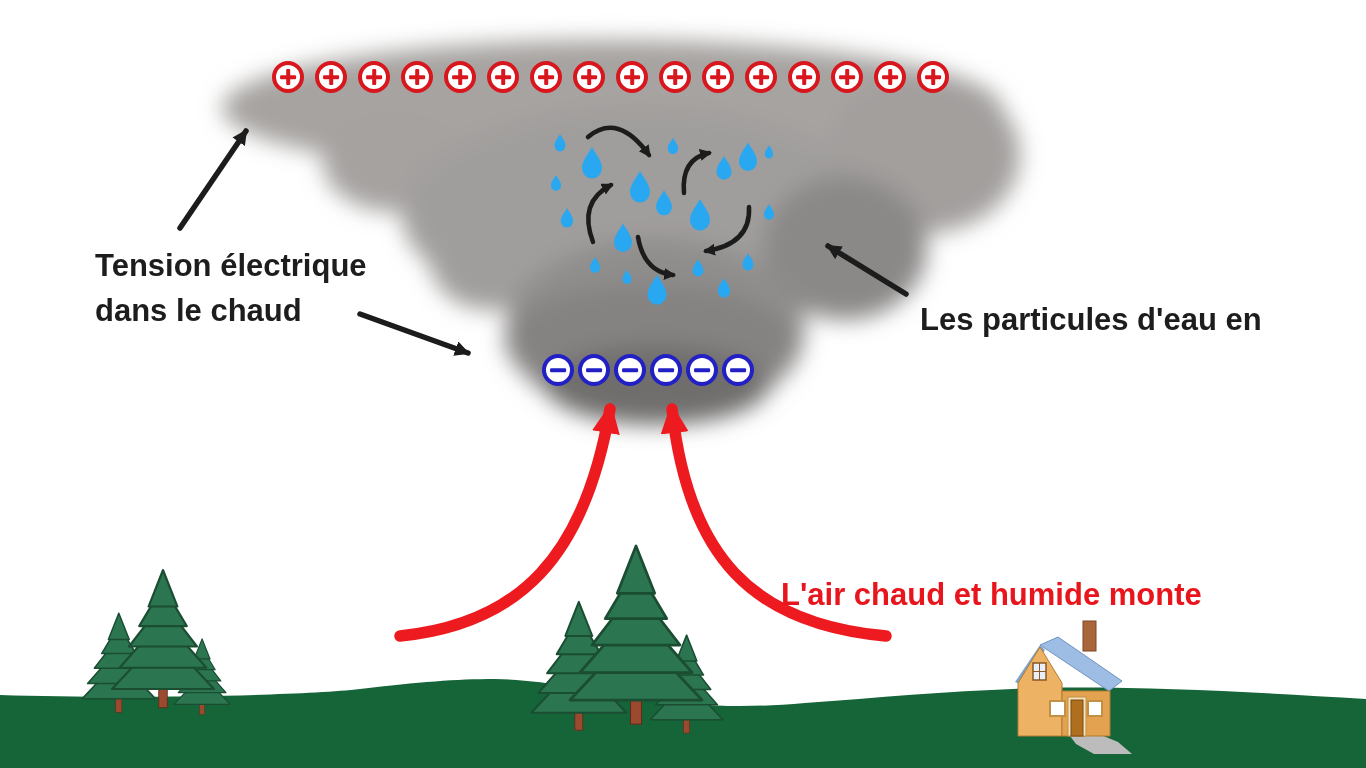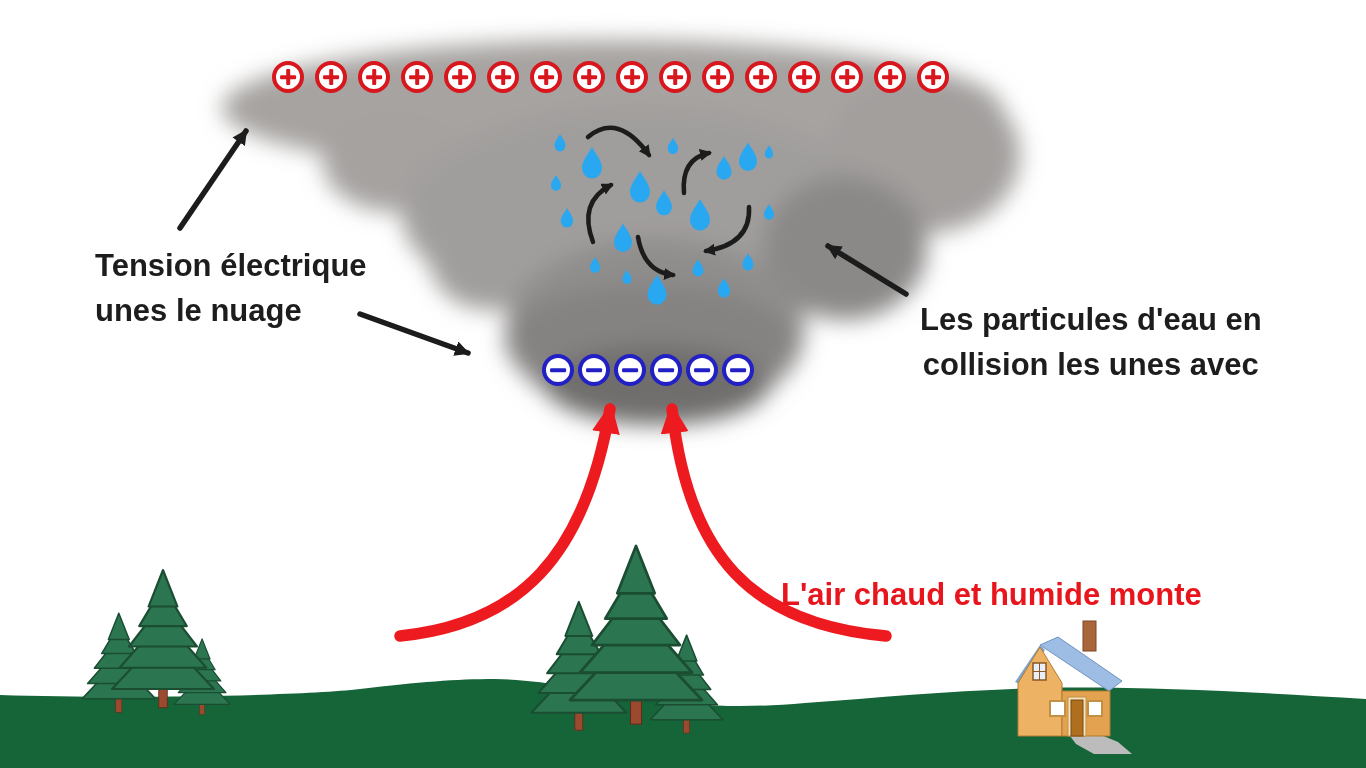--- a/index.html
+++ b/index.html
@@ -226,23 +226,22 @@
       <div class="charge" style="color: rgb(34, 32, 196);">
         <i class="bar-h"></i>
       </div>
       <div class="charge" style="color: rgb(34, 32, 196);">
         <i class="bar-h"></i>
       </div>
     </div>
 
 <div id="label-tension" class="label" style="color: rgb(29, 29, 29);">
   <div>Tension électrique</div>
-  <div>unes le nuage</div>
+  <div>dans le chaud</div>
 </div>
 <div id="label-collision" class="label" style="color: rgb(29, 29, 29);">
   <div>Les particules d'eau en</div>
-  <div>collision les unes avec</div>
 </div>
 <div id="label-warm-air" class="label" style="color: rgb(232, 21, 28);">
   <div>L'air chaud et humide monte</div>
 </div>
 
 </div>
 
 </body></html>

